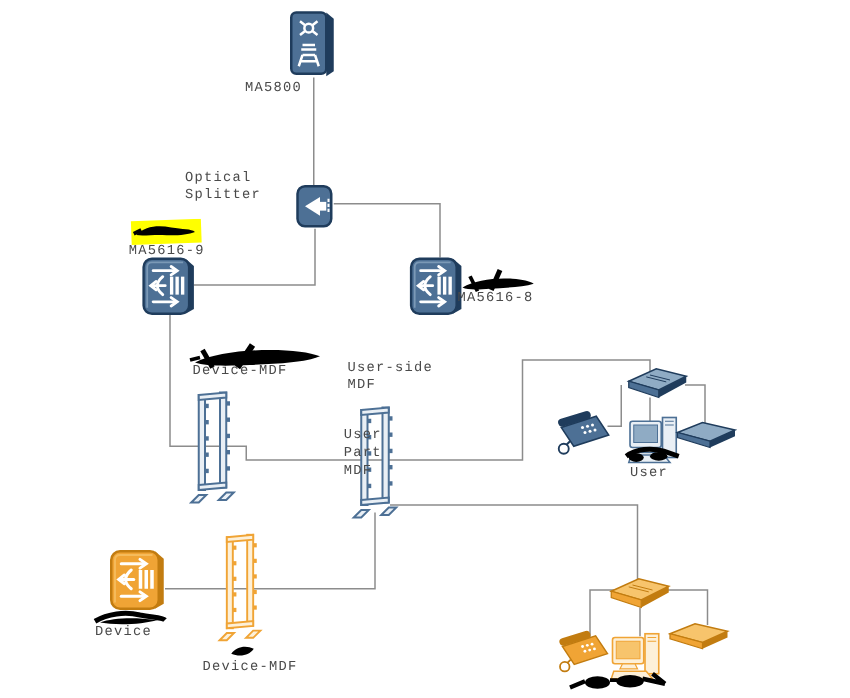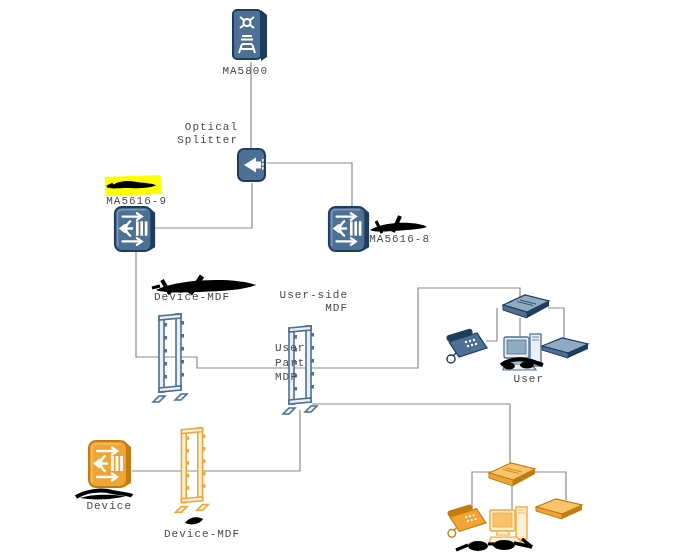--- a/index.html
+++ b/index.html
@@ -1,19 +1,19 @@
 <!DOCTYPE html>
 <html><head>
 <meta charset="utf-8">
 <style>
   html,body{margin:0;padding:0;background:#fff;}
   #canvas{position:relative;width:680px;height:558px;background:#fff;overflow:hidden;
           font-family:"Liberation Mono","DejaVu Sans Mono",monospace;}
   .abs{position:absolute;}
-  .lbl{position:absolute;font-size:11px;letter-spacing:1px;color:#4a4a4a;text-align:right;
+  .lbl{position:absolute;font-size:11px;letter-spacing:1px;color:#4a4a4a;text-align:left;
        line-height:13px;white-space:pre;}
   .lbl-left{text-align:left;}
   svg{display:block;}
   .c-blue{--body:#4d7095;--dark:#1f3c5c;--light:#8fabc4;--face:#e9eff5;}
   .c-orange{--body:#f0a435;--dark:#c27c10;--light:#f7c46c;--face:#fdf0d8;}
   #lines{position:absolute;left:0;top:0;z-index:1;}
   .icon{z-index:2;}
   .note{z-index:4;}
   .lbl{z-index:3;}
 </style>
@@ -189,21 +189,21 @@
       <use href="#sym-phone"></use>
     </svg>
   <svg class="abs icon c-orange" style="left:486px;top:504px" width="46" height="42">
       <use href="#sym-computer"></use>
     </svg>
   <svg class="abs icon c-orange" style="left:534px;top:494px" width="50" height="28">
       <use href="#sym-flatbox"></use>
     </svg>
 
   <div class="lbl" style="left:196px;top:65px;width:72px">MA5800</div>
-  <div class="lbl" style="left:148px;top:121px;width:90px"><span>Optical</span><br><span>Splitter</span></div>
+  <div class="lbl" style="left:148px;top:137px;width:90px"><span>Optical</span><br><span>Splitter</span></div>
   <div class="lbl" style="left:103px;top:195px;width:64px">MA5616-9</div>
   <div class="lbl" style="left:366px;top:233px;width:64px">MA5616-8</div>
   <div class="lbl" style="left:154px;top:291px;width:76px">Device-MDF</div>
   <div class="lbl" style="left:278px;top:289px;width:70px"><span>User-side</span><br><span>MDF</span></div>
   <div class="lbl lbl-left" style="left:275px;top:341px;width:42px;line-height:14.5px"><span>User</span><br><span>Part</span><br><span>MDF</span></div>
   <div class="lbl" style="left:504px;top:373px;width:40px">User</div>
   <div class="lbl" style="left:76px;top:500px;width:56px">Device</div>
   <div class="lbl" style="left:162px;top:528px;width:78px">Device-MDF</div>
 
   <svg class="abs note" style="left:104px;top:175px" width="58" height="22">

